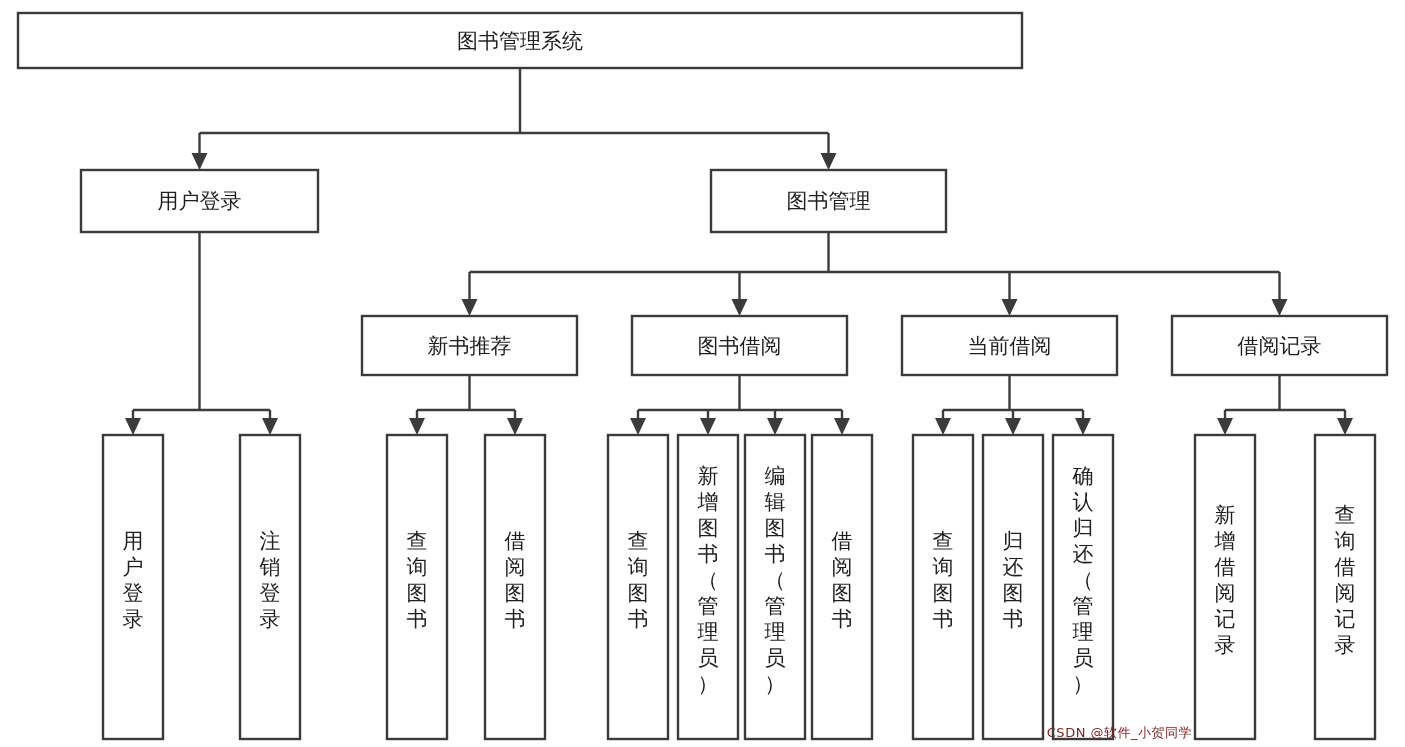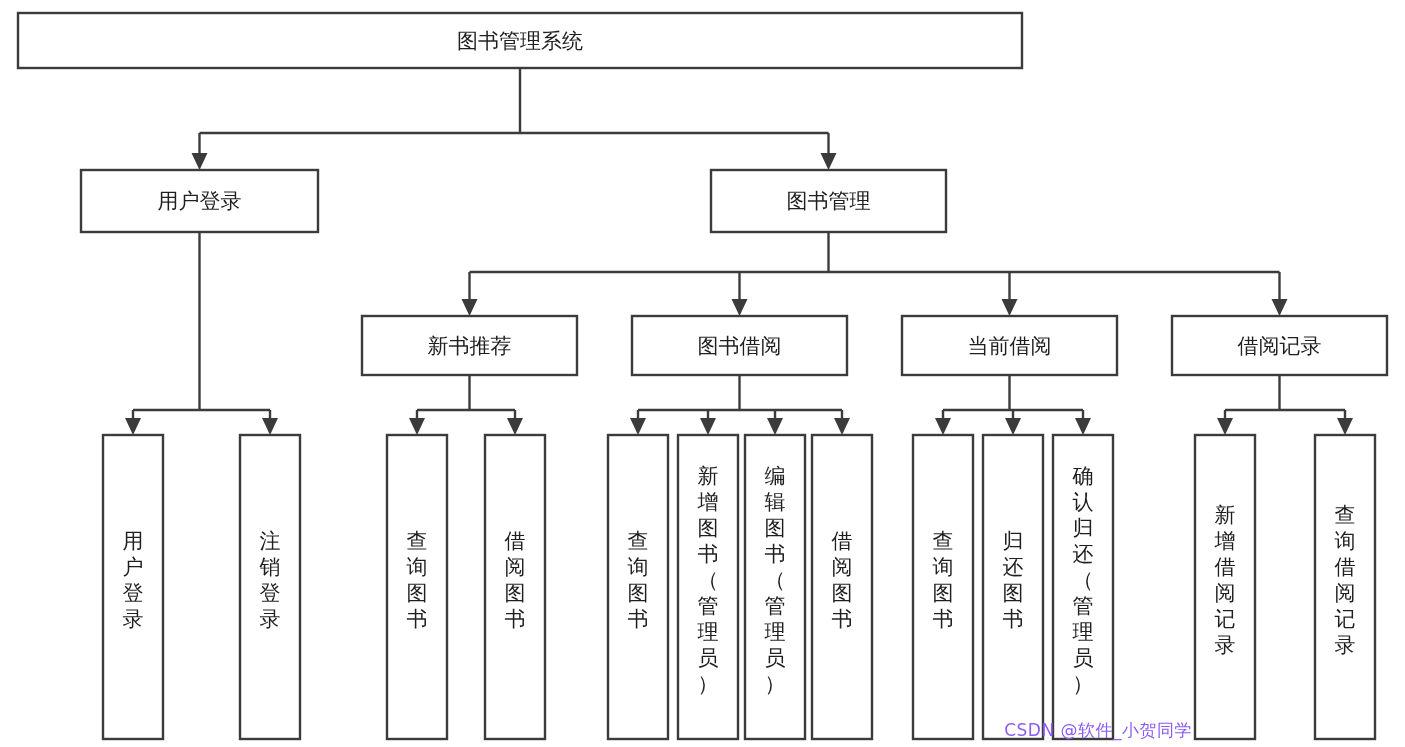--- a/index.html
+++ b/index.html
@@ -55,22 +55,22 @@
     fill: #1f1f1f;
     font-family: "DejaVu Sans", "Liberation Sans", sans-serif;
     font-size: 21px;
     text-anchor: middle;
   }
   .watermark {
     position: absolute;
     right: 14px;
     bottom: 5px;
     font-family: "DejaVu Sans", "Liberation Sans", sans-serif;
-    font-size: 17px;
-    color: #8b5cf6;
+    font-size: 13px;
+    color: #7f1d1d;
     white-space: nowrap;
     letter-spacing: 0.5px;
     user-select: none;
   }
 </style>
 </head>
 <body>
 
 <div id="diagram-root">
   <svg class="flow" viewBox="0 0 1405 747" xmlns="http://www.w3.org/2000/svg">

